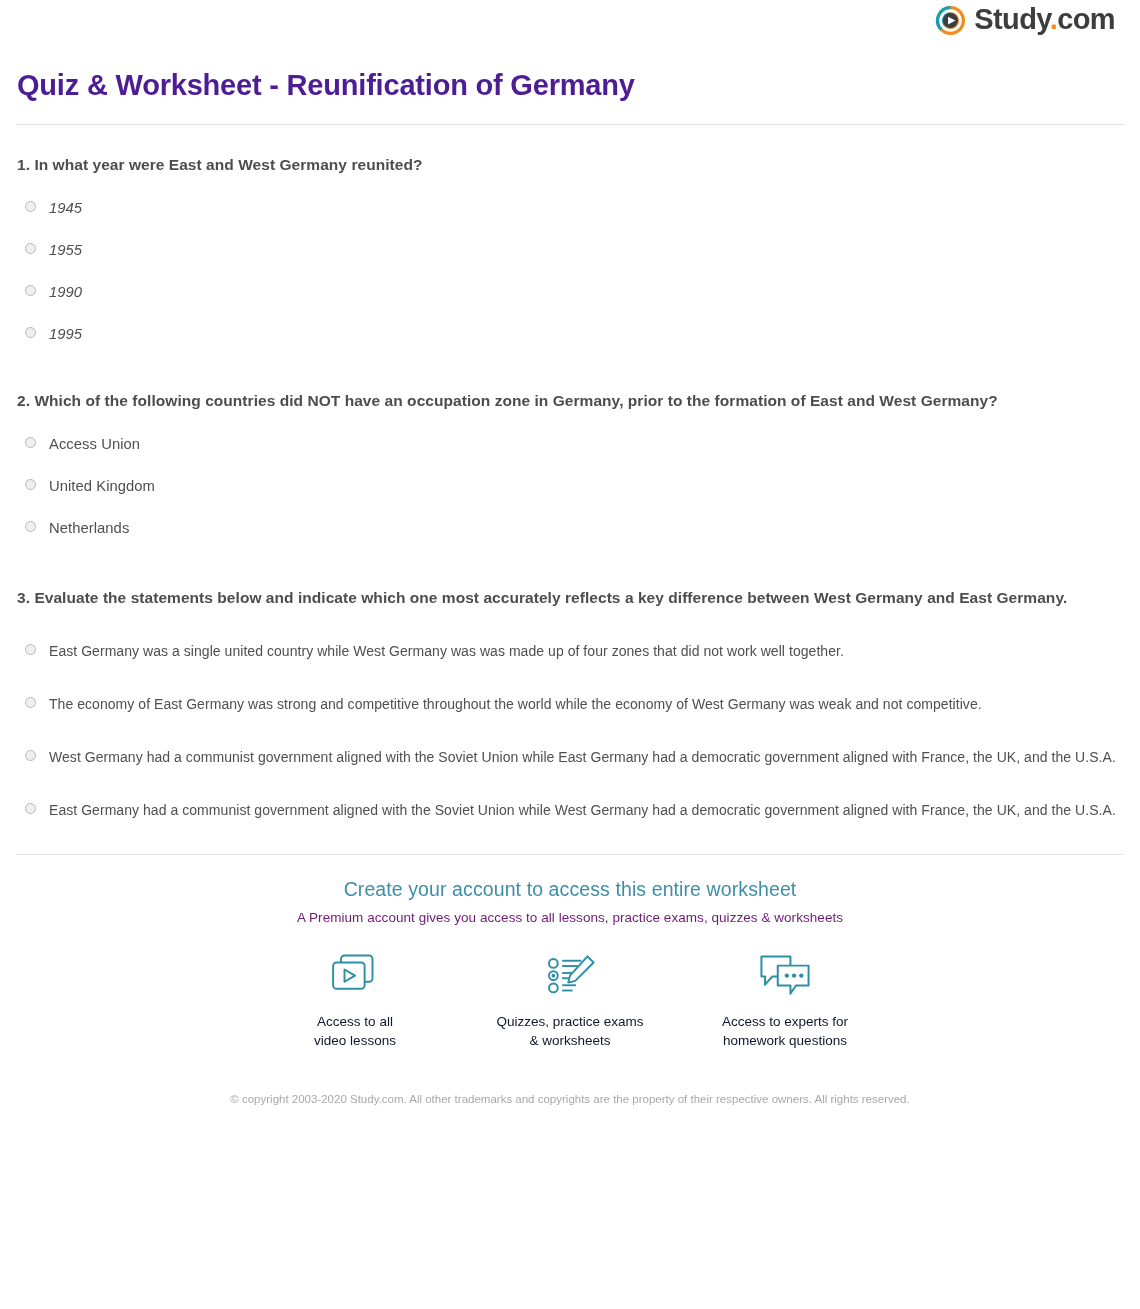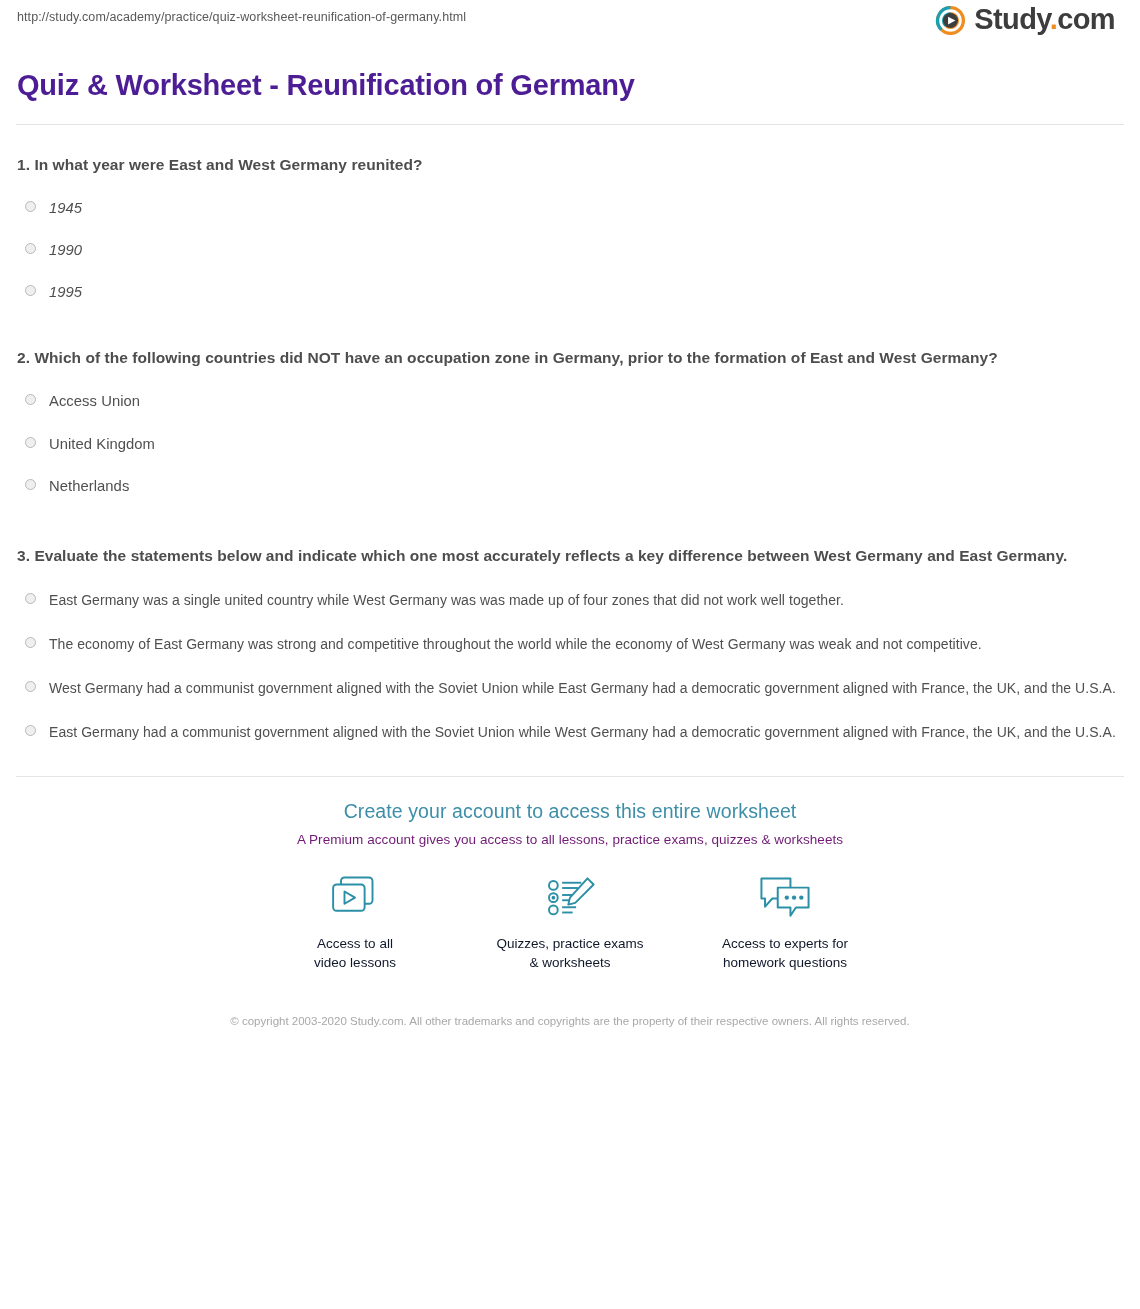--- a/index.html
+++ b/index.html
@@ -114,21 +114,21 @@
   #q1 .options { margin-top: 3px; font-style: italic; }
 
   
   #q2 { margin-top: 43px; }
   #q2 .options { margin-top: 6px; }
   #q2 .option { margin-top: 20px; }
 
   
   #q3 { margin-top: 47px; }
   #q3 .options { margin-top: 7px; }
-  #q3 .option { margin-top: 20px; }
+  #q3 .option { margin-top: 29px; }
   #q3 .option-label {
     font-size: 14px;
     line-height: 1.72;
     max-width: 1068px;
   }
   #q3 .radio { margin-top: 5px; }
 
   
   .cta-rule {
     border: 0;
@@ -184,21 +184,20 @@
     color: #a8a8a8;
     line-height: 1.55;
   }
 </style>
 </head>
 <body>
 
 <div class="page">
 
   <div class="topbar">
-    <div class="url">http://study.com/academy/practice/quiz-worksheet-reunification-of-germany.html</div>
 
     <div class="logo">
       <span class="logo-mark">
         <svg viewBox="0 0 64 64" width="31" height="31" aria-hidden="true">
           <path d="M32 2 A30 30 0 0 1 32 62 A30 30 0 0 1 32 2 Z" fill="#f08b1d"></path>
           <path d="M32 2 A30 30 0 0 0 10.8 53.2 L32 32 Z" fill="#1c9fb0"></path>
           <circle cx="32" cy="32" r="20.5" fill="none" stroke="#ffffff" stroke-width="5.5"></circle>
           <circle cx="32" cy="32" r="15.5" fill="#3d3d3d"></circle>
           <path d="M27 24 L42 32 L27 40 Z" fill="#ffffff"></path>
         </svg>
@@ -209,20 +208,24 @@
 
   <h1 class="page-title">Quiz &amp; Worksheet - Reunification of Germany</h1>
   <hr class="rule">
 
   <section class="question-block" id="q1">
     <p class="q-text">1. In what year were East and West Germany reunited?</p>
     <ul class="options">
       <li class="option">
         <span class="radio"></span>
         <span class="option-label">1945</span>
+      </li>
+      <li class="option">
+        <span class="radio"></span>
+        <span class="option-label">1955</span>
       </li>
       <li class="option">
         <span class="radio"></span>
         <span class="option-label">1990</span>
       </li>
       <li class="option">
         <span class="radio"></span>
         <span class="option-label">1995</span>
       </li>
     </ul>

